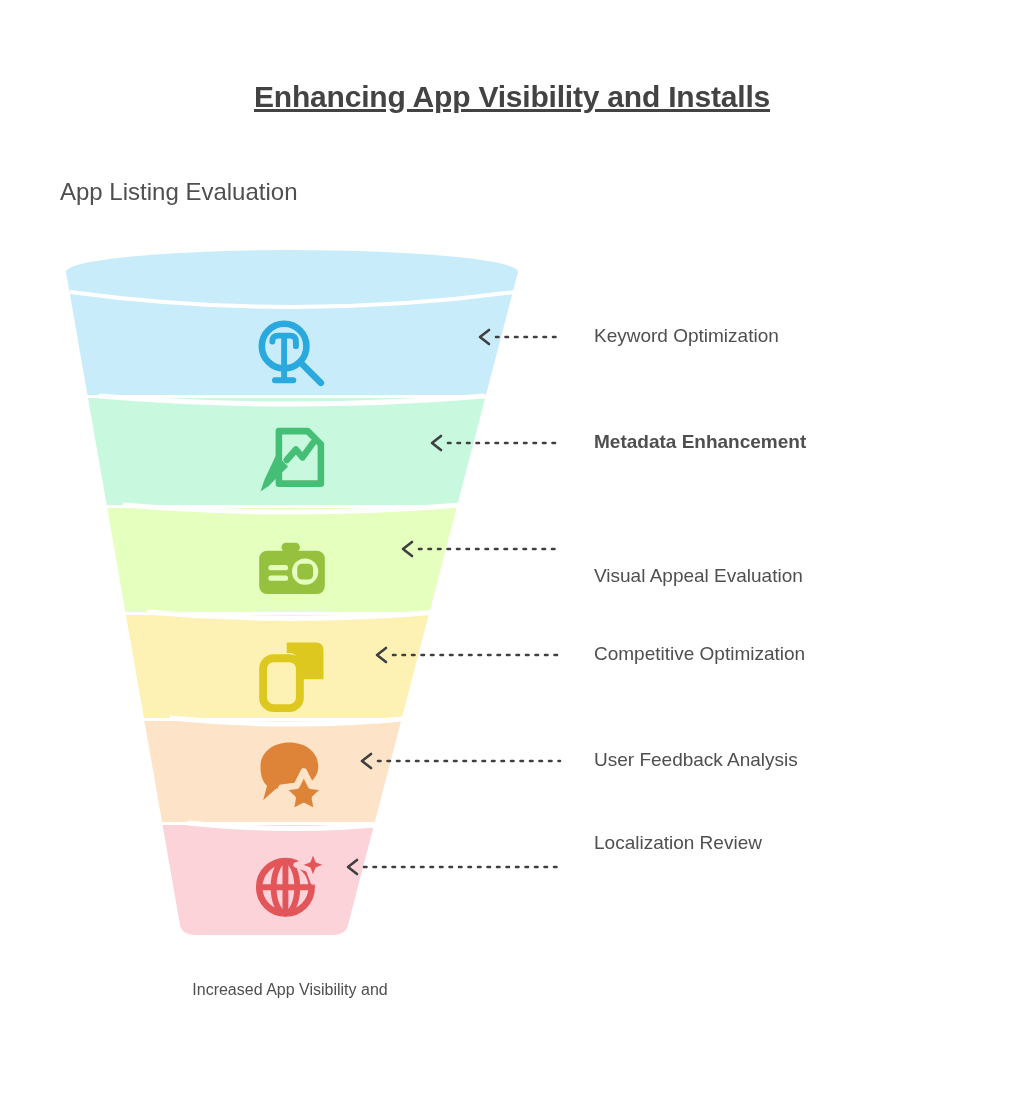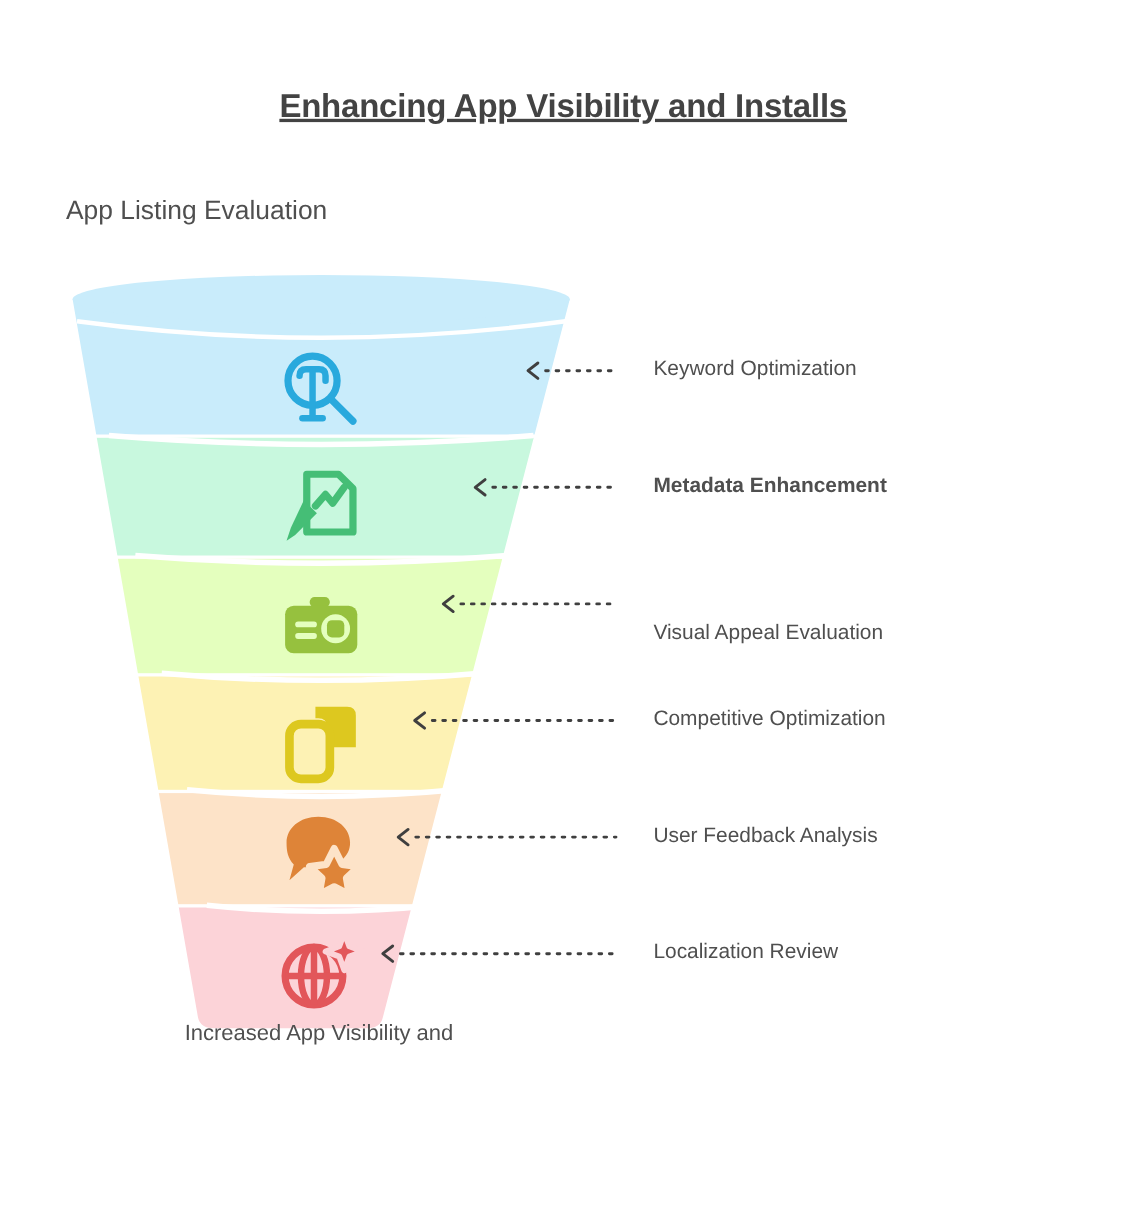--- a/index.html
+++ b/index.html
@@ -27,23 +27,23 @@
   .top-label{
     position:absolute;
     left:60px; top:178px; width:460px;
     font-size:24px;
     color:#4f4f4f;
     font-weight:400;
   }
 
   .bottom-label{
     position:absolute;
-    left:60px; top:926px; width:460px;
+    left:60px; top:979px; width:460px;
     text-align:center;
-    font-size:20px;
+    font-size:16px;
     line-height:1.32;
     color:#4f4f4f;
     font-weight:400;
   }
 
   .funnel-svg{
     position:absolute;
     left:0; top:0;
     width:1024px; height:1095px;
     pointer-events:none;
@@ -183,19 +183,19 @@
       <line id="ic5d" x1="27" y1="16" x2="27" y2="56" stroke-width="4.5" stroke="#e2565a"></line>
       <path id="ic5e" d="M 48,6 L 51.5,15.5 L 61,19 L 51.5,22.5 L 48,32 L 44.5,22.5 L 35,19 L 44.5,15.5 Z" stroke="#fcd3d8" stroke-width="4" stroke-linejoin="round" fill="#e2565a"></path>
     </svg>
   </div>
 
   <div class="stage-label" style="left:594px;top:325px;">Keyword Optimization</div>
   <div class="stage-label" style="left:594px;top:431px;font-weight:bold;">Metadata Enhancement</div>
   <div class="stage-label" style="left:594px;top:537px;margin-top:28px;">Visual Appeal Evaluation</div>
   <div class="stage-label" style="left:594px;top:643px;">Competitive Optimization</div>
   <div class="stage-label" style="left:594px;top:749px;">User Feedback Analysis</div>
-  <div class="stage-label" style="left:594px;top:855px;">Localization Review</div>
+  <div class="stage-label" style="left:594px;top:832px;">Localization Review</div>
 
   <div class="bottom-label">
     <div>Increased App Visibility and</div>
   </div>
 
 </div>
 
 </body></html>

